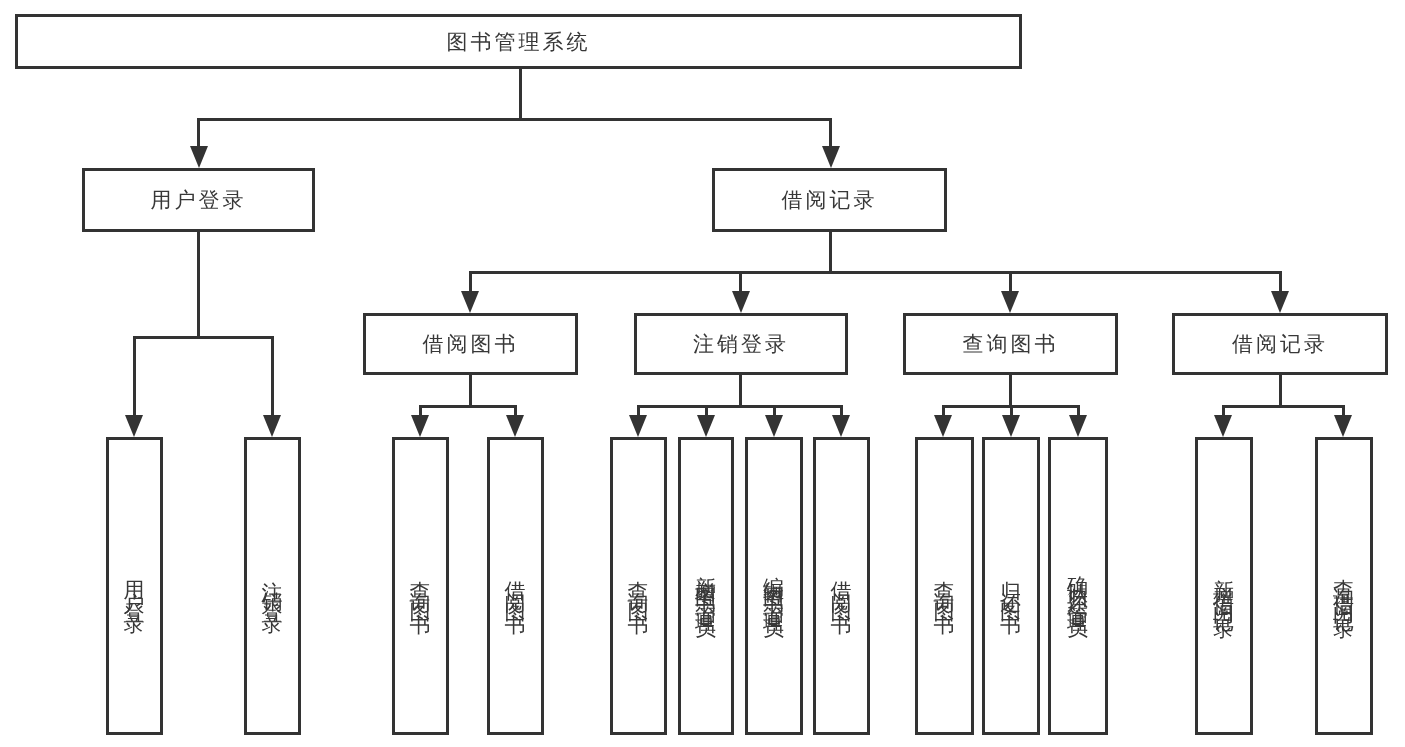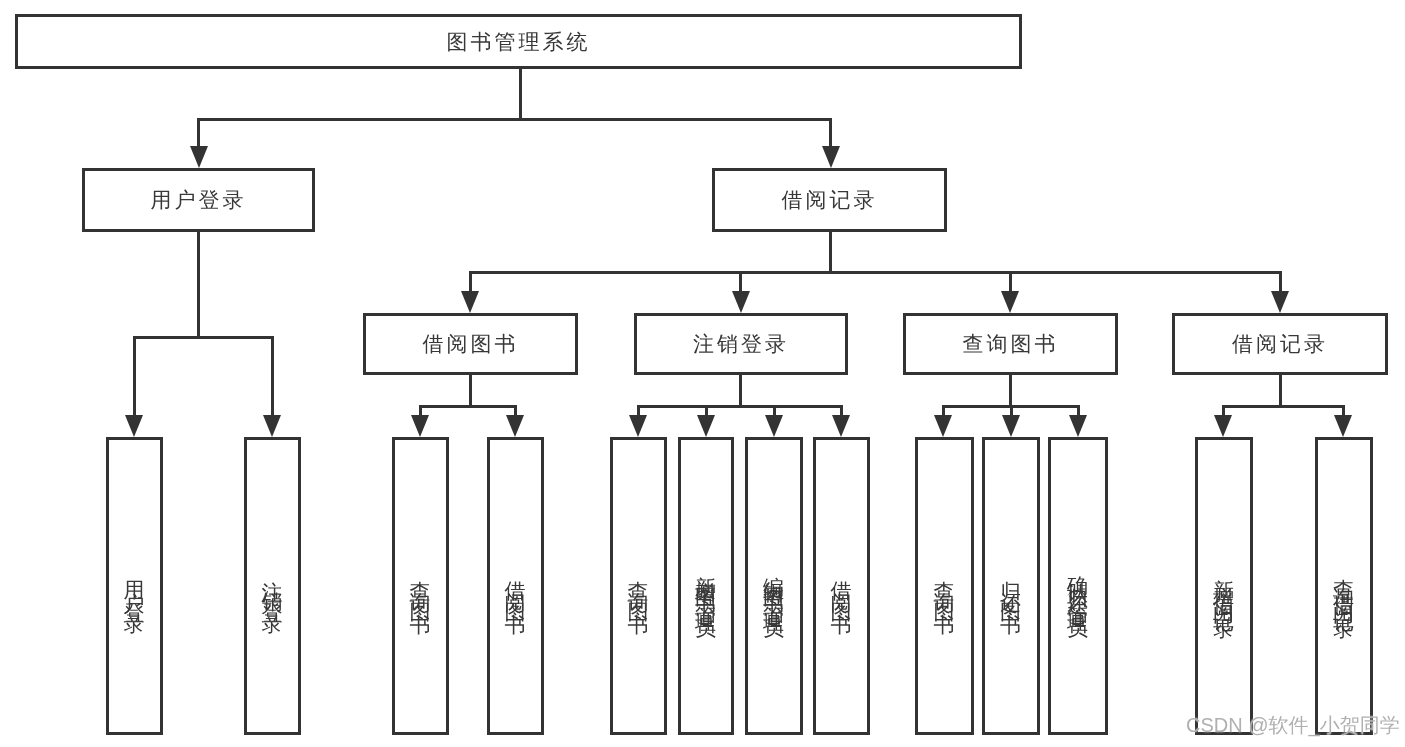--- a/index.html
+++ b/index.html
@@ -176,15 +176,14 @@
     <span class="vtext" style="letter-spacing:6px;">确认归还（管理员）</span>
   </div>
 
   <div class="vbox" style="left:1195px;top:437px;width:58px;height:298px;">
     <span class="vtext" style="letter-spacing:8px;">新增借阅记录</span>
   </div>
   <div class="vbox" style="left:1315px;top:437px;width:58px;height:298px;">
     <span class="vtext" style="letter-spacing:8px;">查询借阅记录</span>
   </div>
 
-  <div class="watermark">CSDN @软件_小贺同学</div>
 
 </div>
 
 </body></html>

